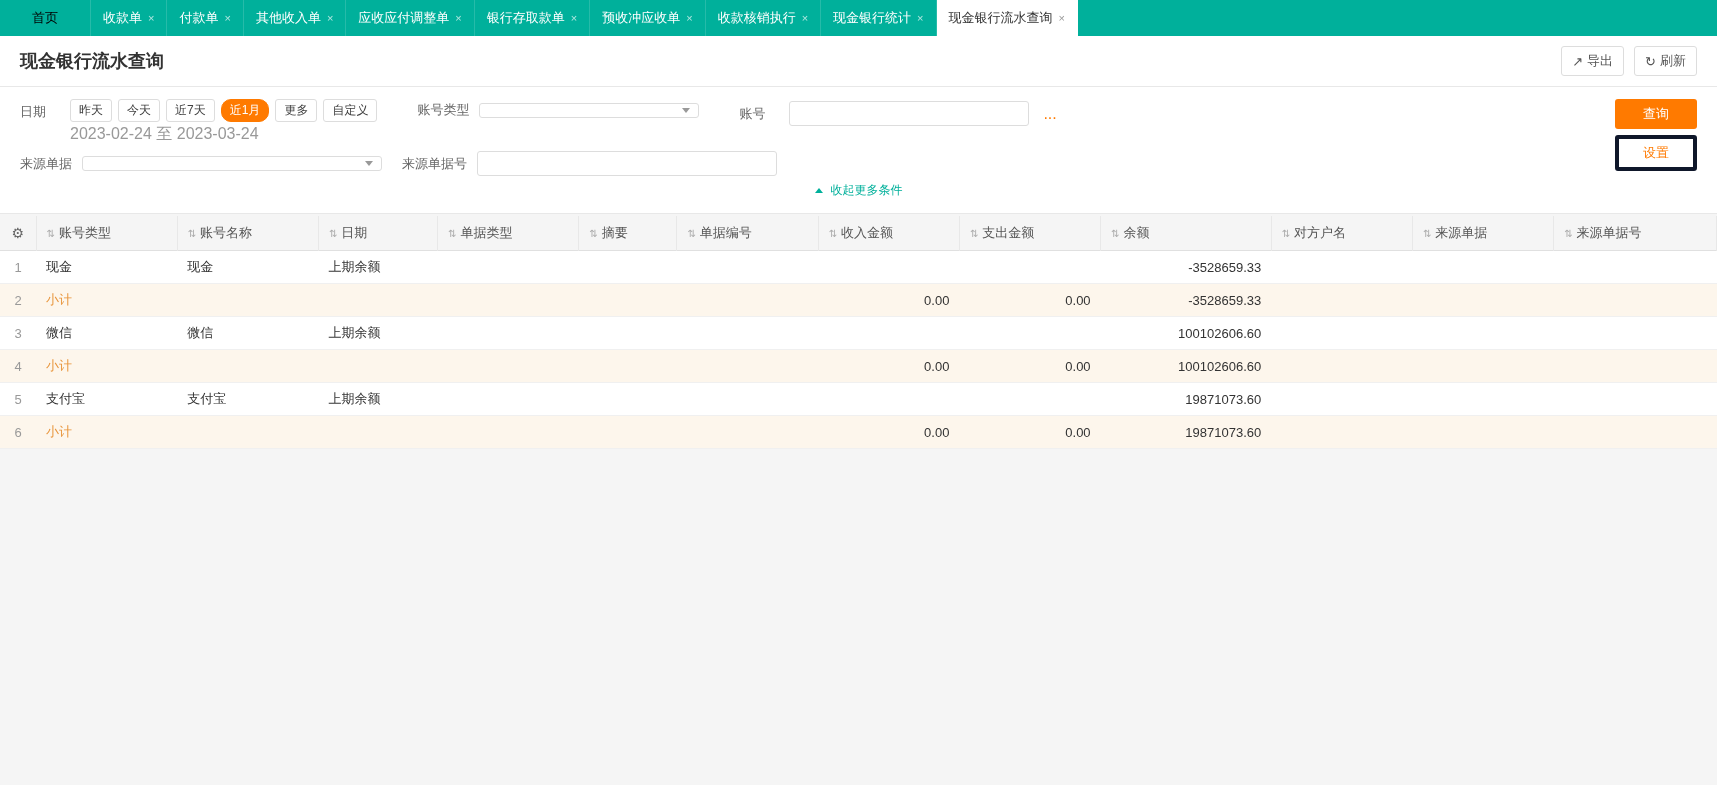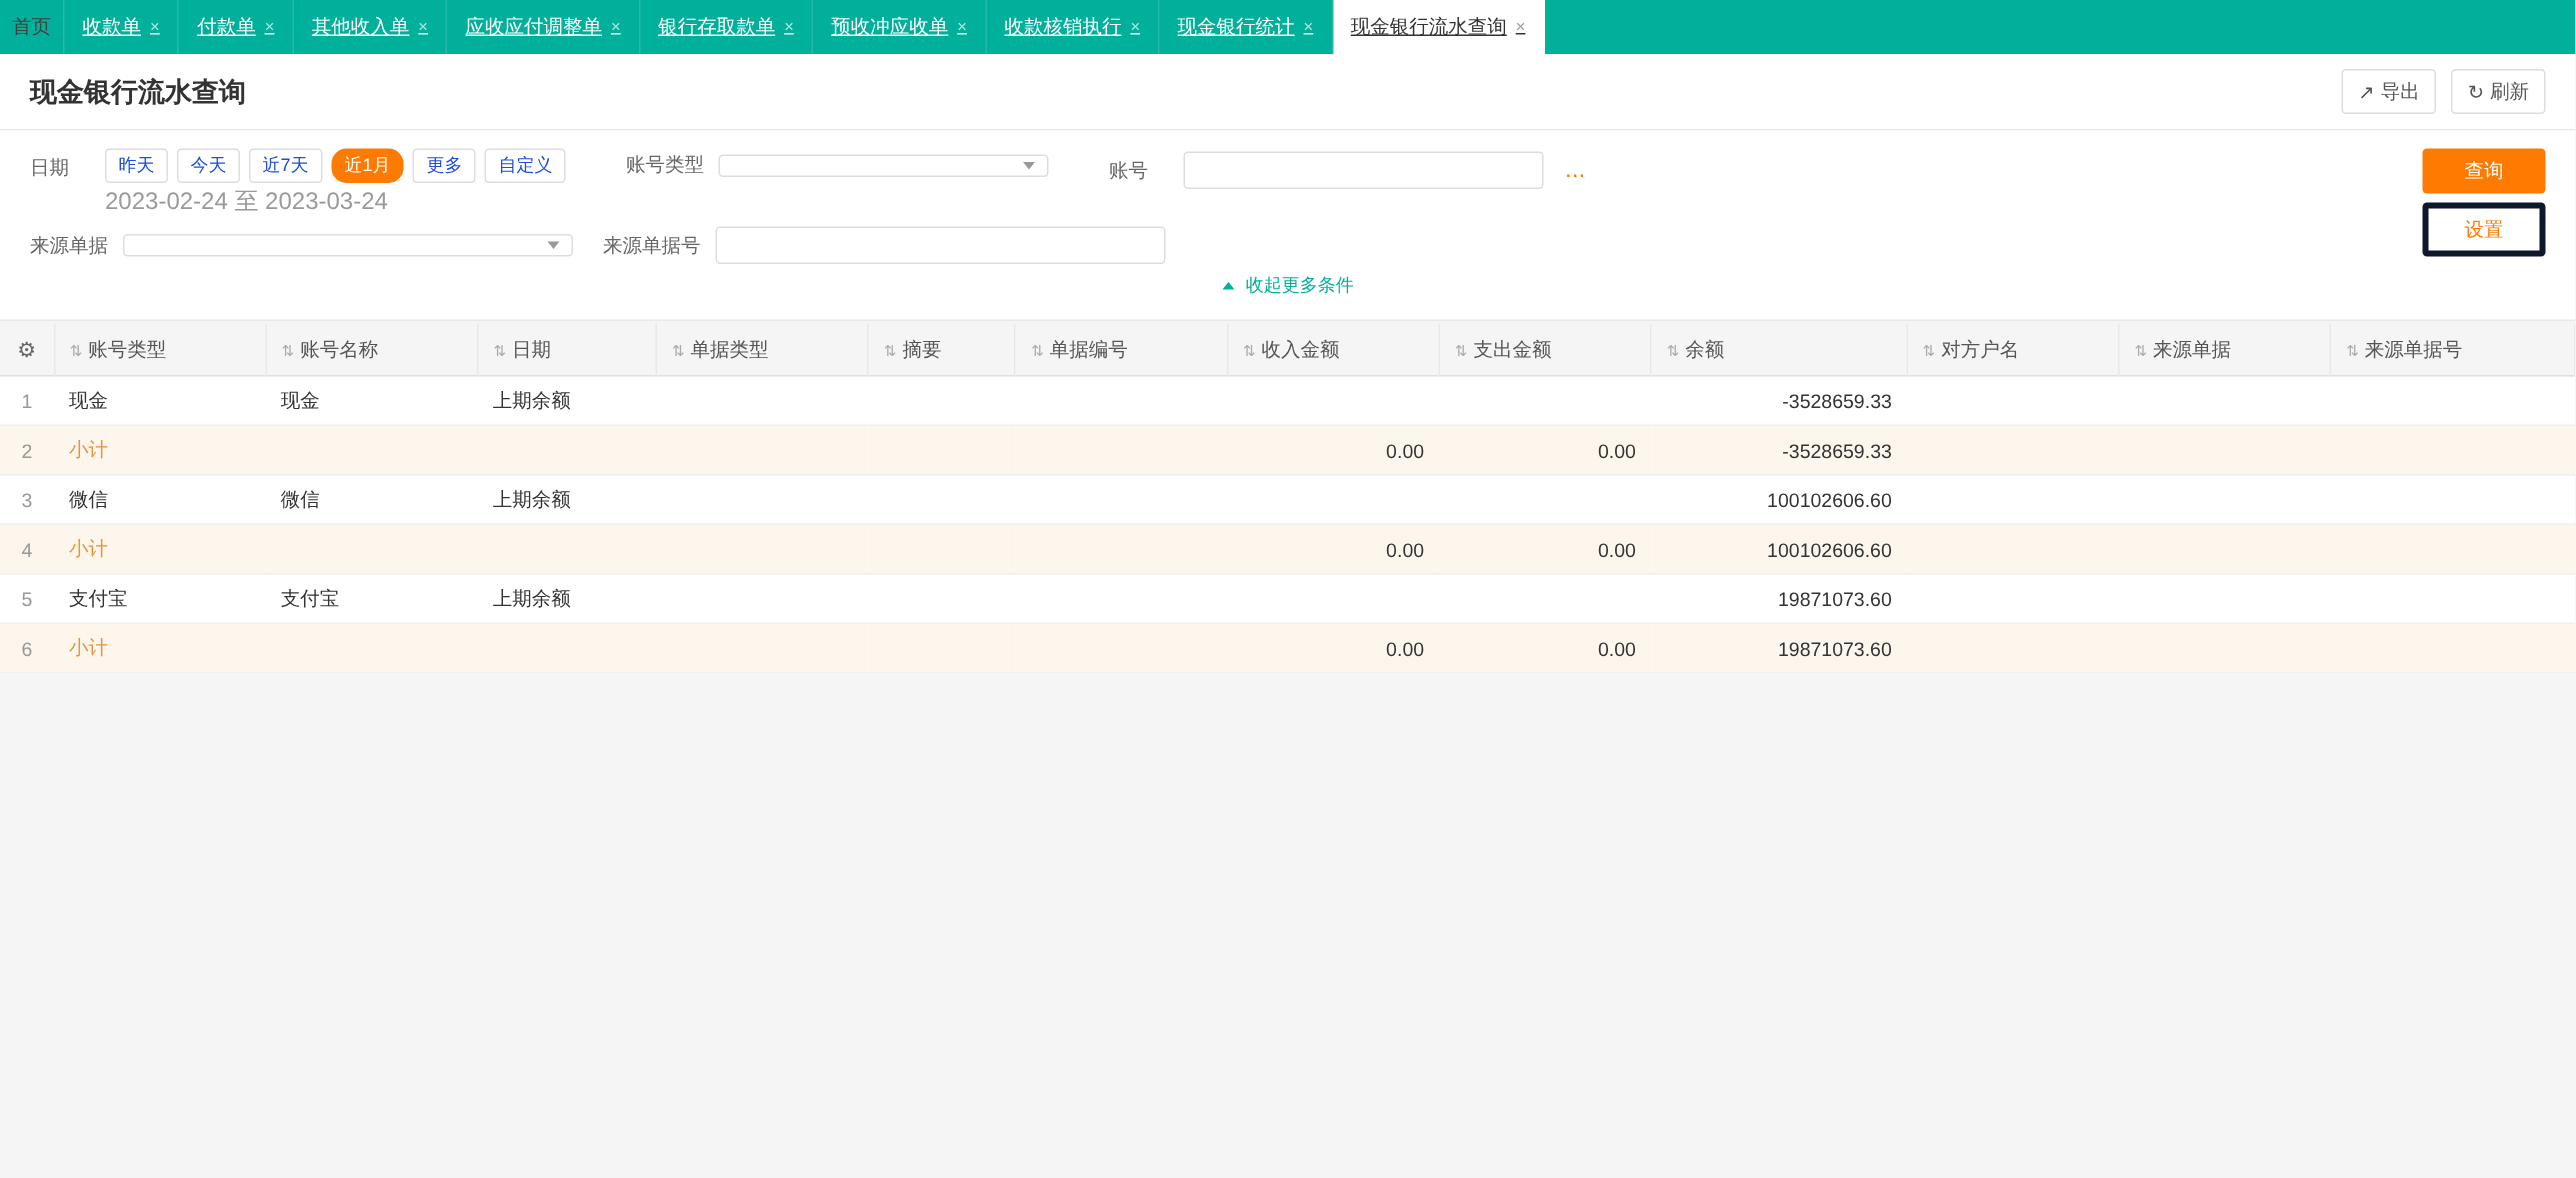--- a/index.html
+++ b/index.html
@@ -15,36 +15,35 @@
     }
     .nav-item {
       display: flex;
       align-items: center;
       padding: 0 12px;
       color: #fff;
       font-size: 13px;
       cursor: pointer;
       white-space: nowrap;
       border-right: 1px solid rgba(255,255,255,0.15);
-      text-decoration: underline;
     }
     .nav-item.active {
       background: #fff;
       color: #333;
     }
     .nav-item .close-x {
       margin-left: 6px;
       font-size: 11px;
       color: rgba(255,255,255,0.7);
       cursor: pointer;
     }
     .nav-item.active .close-x { color: #999; }
     .nav-home {
-      padding: 0 8px;
-      color: #404040;
+      padding: 0 32px;
+      color: #000000;
       font-size: 13px;
       display: flex;
       align-items: center;
       cursor: pointer;
       border-right: 1px solid rgba(255,255,255,0.15);
       font-family: Liberation Mono, monospace;
     }
 
     
     .page-header {
@@ -94,21 +93,21 @@
       display: flex;
       align-items: center;
       gap: 6px;
     }
     .date-btn {
       padding: 2px 8px;
       border: 1px solid #ddd;
       border-radius: 3px;
       cursor: pointer;
       font-size: 12px;
-      color: #1d4ed8;
+      color: #404040;
       background: #fff;
     }
     .date-btn.active {
       background: #ff7a00;
       border-color: #ff7a00;
       color: #fff;
       border-radius: 10px;
     }
     .date-range-text {
       font-size: 16px;

